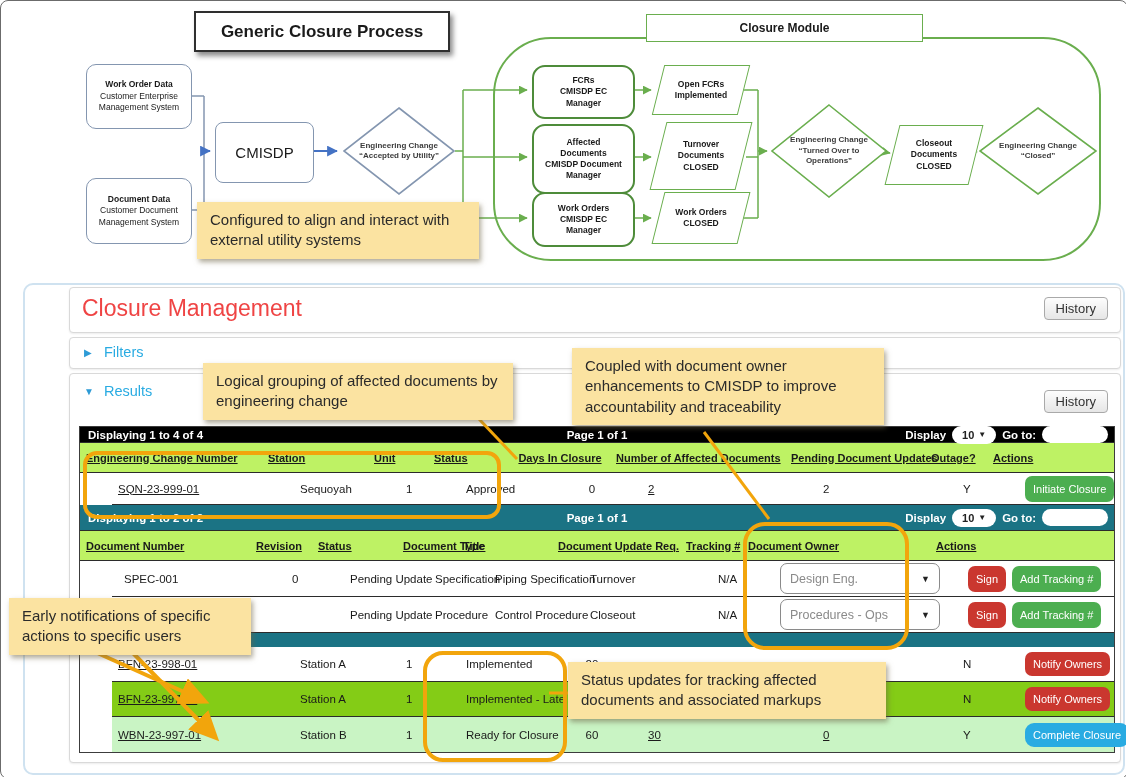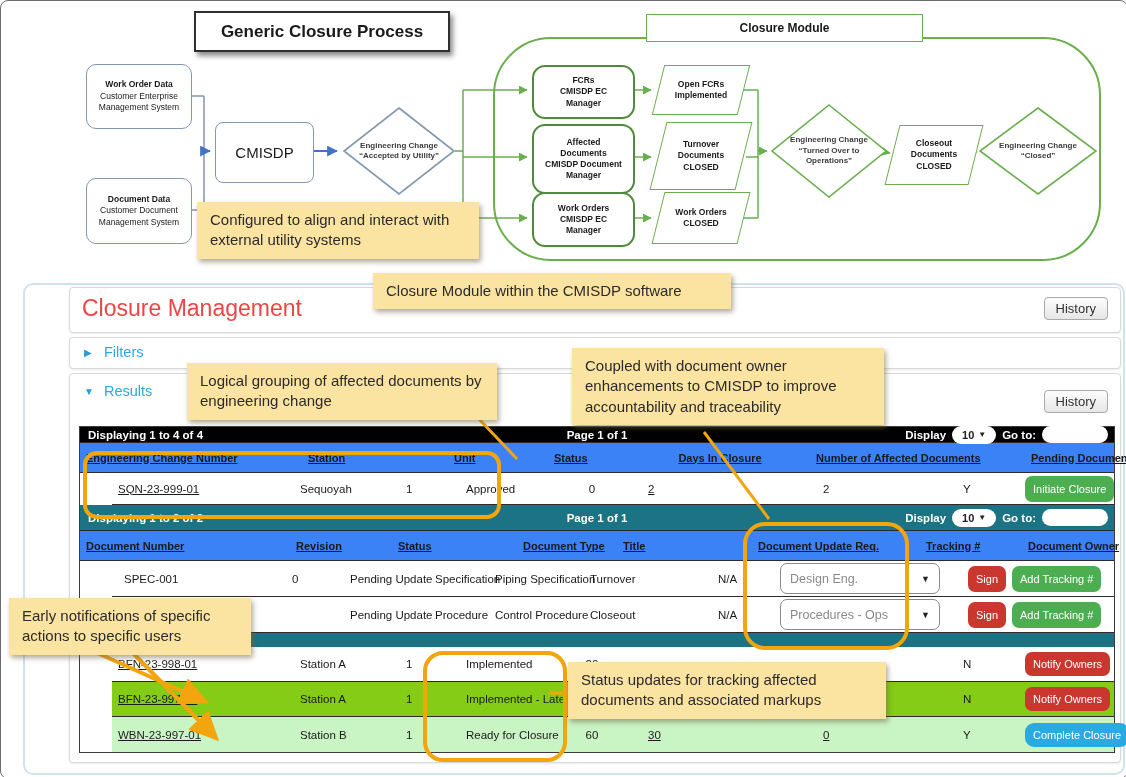--- a/index.html
+++ b/index.html
@@ -48,21 +48,21 @@
   .bar-blue{background:#000000;height:15px;}
   .bar-teal{background:#1B7384;height:25px;}
   .bar-divider{background:#1B7384;height:14px;}
   .bar .pagec{position:absolute;left:0;right:0;text-align:center;}
   .bar .ctrls{position:absolute;right:6px;display:flex;align-items:center;gap:6px;}
   .mini-select{background:#fff;color:#222;border-radius:9px;height:18px;width:44px;display:flex;align-items:center;justify-content:center;gap:4px;font-size:11px;font-weight:bold;cursor:pointer;}
   .mini-select .caret{font-size:8px;color:#222;}
   .goto-input{width:54px;height:17px;border:none;border-radius:9px;background:#fff;outline:none;padding:0 6px;font-size:11px;}
   .grid-ec{display:grid;grid-template-columns:182px 106px 60px 82px 100px 175px 140px 62px 1fr;align-items:center;}
   .grid-doc{display:grid;grid-template-columns:170px 62px 85px 60px 95px 128px 62px 188px 1fr;align-items:center;}
-  .hdr-row{background:#3b82f6;border-top:1.5px solid #2b2b2b;border-bottom:1.5px solid #2b2b2b;height:29px;gap:40px;}
+  .hdr-row{background:#bef264;border-top:1.5px solid #2b2b2b;border-bottom:1.5px solid #2b2b2b;height:29px;}
   .hdr-row>div{font-weight:bold;text-decoration:underline;font-size:11px;white-space:nowrap;padding-left:6px;}
   .row{background:#fff;border-bottom:1.5px solid #2b2b2b;margin-left:32px;}
   .row>div{padding-left:6px;white-space:nowrap;}
   .ec-row{height:31px;} .doc-row{height:35px;}
   .c-center{text-align:center;padding-left:0 !important;}
   .link{text-decoration:underline;color:#1c1c1c;cursor:pointer;}
   .row-pink{background:#84cc16;} .row-green{background:#C9F4C4;}
   .owner-select{width:140px;height:29px;border:1.5px solid #8a8a8a;border-radius:7px;display:flex;align-items:center;justify-content:space-between;padding:0 9px;color:#8a8a8a;font-size:12.5px;background:#fff;cursor:pointer;}
   .owner-select .caret{color:#222;font-size:9px;}
   .btn{display:inline-flex;align-items:center;justify-content:center;color:#fff;border:none;border-radius:7px;font-size:11px;font-family:"Liberation Sans",sans-serif;cursor:pointer;padding:0 8px;}
@@ -365,19 +365,18 @@
         </marker>
     </defs>
     <line x1="478" y1="418" x2="516" y2="458" stroke="#F2A50C" stroke-width="3"></line>
     <line x1="703" y1="431" x2="768" y2="518" stroke="#F2A50C" stroke-width="3"></line>
     <line x1="548" y1="692" x2="568" y2="692" stroke="#F2A50C" stroke-width="3"></line>
     <line x1="92" y1="650" x2="203" y2="700" stroke="#F2A50C" stroke-width="4" marker-end="url(#ao)"></line>
     <line x1="130" y1="650" x2="214" y2="736" stroke="#F2A50C" stroke-width="4" marker-end="url(#ao)"></line>
   </svg>
 
   <div class="callout" style="left:196px;top:189px;width:256px;margin-top:12px;">Configured to align and interact with external utility systems</div>
-  <div class="callout" style="left:372px;top:272px;width:332px;">Closure Module within the CMISDP software</div>
-  <div class="callout" style="left:186px;top:362px;width:284px;">Logical grouping of affected documents by engineering change</div>
+  <div class="callout" style="left:202px;top:362px;width:284px;">Logical grouping of affected documents by engineering change</div>
   <div class="callout" style="left:571px;top:347px;width:286px;">Coupled with document owner enhancements to CMISDP to improve accountability and traceability</div>
   <div class="callout" style="left:8px;top:597px;width:216px;">Early notifications of specific actions to specific users</div>
   <div class="callout" style="left:567px;top:661px;width:292px;">Status updates for tracking affected documents and associated markups</div>
 
 </div>
 
 </body></html>

